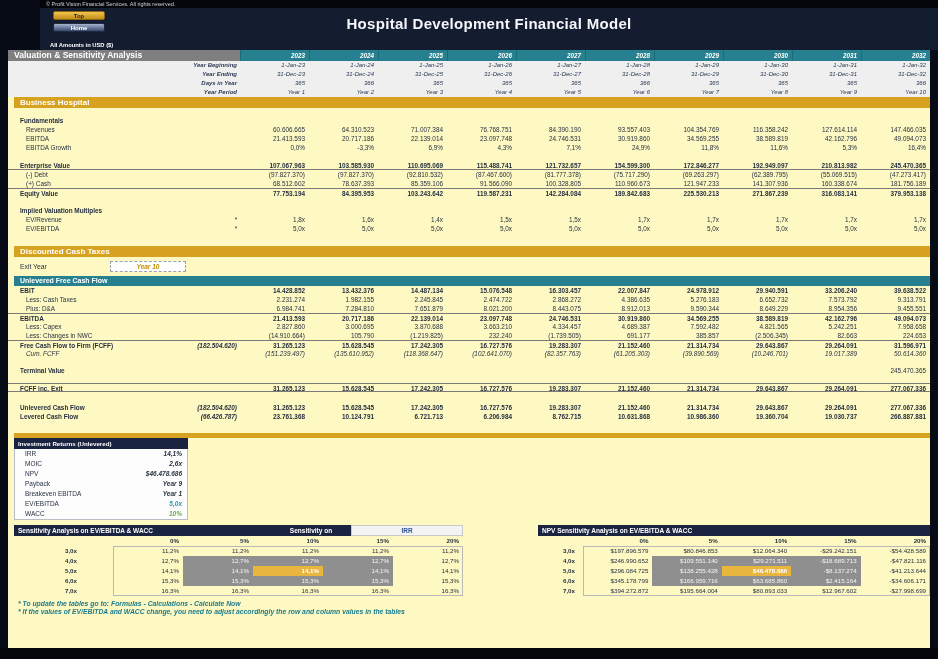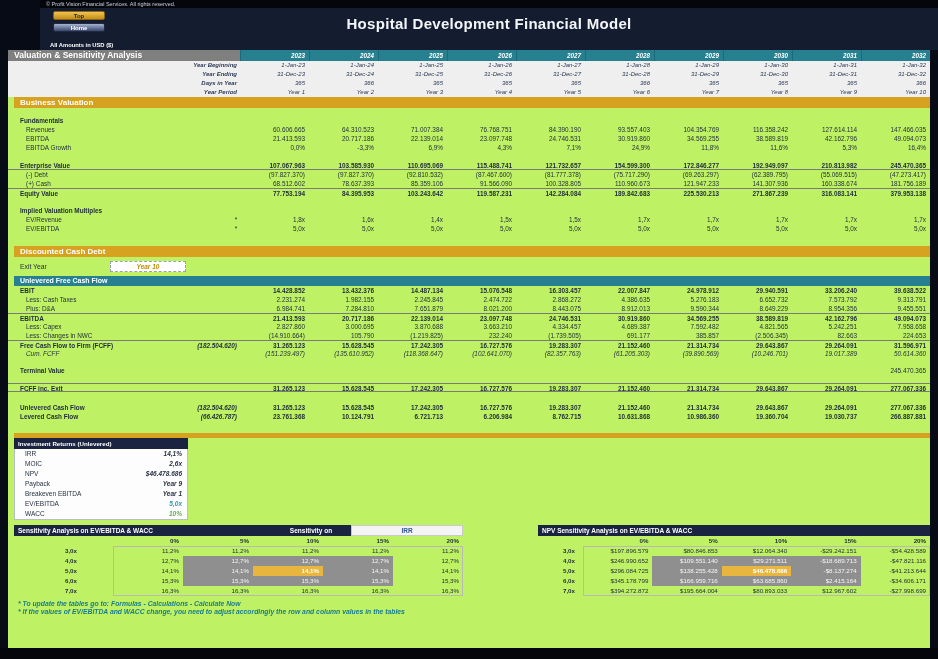--- a/index.html
+++ b/index.html
@@ -5,21 +5,21 @@
   * { box-sizing: border-box; margin: 0; padding: 0; }
   body { width: 938px; height: 659px; background: #070b16; font-family: "Liberation Sans", sans-serif; overflow: hidden; }
   .app { position: relative; width: 938px; height: 659px; background: #070b16; padding-left: 40px; }
   .topstrip { height: 8px; background: #04060c; color: #cdd3de; font-size: 5.5px; line-height: 8px; padding-left: 6px; }
   .header { height: 32px; background: #141c30; position: relative; }
   .btn { position: absolute; left: 13px; width: 52px; height: 9px; border-radius: 2px; font-size: 6px; font-weight: bold; text-align: center; line-height: 8px; cursor: pointer; }
   .btn-top { top: 3px; background: linear-gradient(#f2c54e, #c28d1a); color: #20293f; border: 1px solid #8a6414; }
   .btn-home { top: 15px; background: linear-gradient(#a5b4cf, #38486e); color: #fff; border: 1px solid #20293f; }
   .title { position: absolute; top: 7px; left: 0; right: 0; text-align: center; color: #f4f6f9; font-size: 15px; font-weight: bold; letter-spacing: .3px; }
   .amounts { height: 10px; background: #141c30; color: #fff; font-size: 5.8px; font-weight: bold; line-height: 10px; padding-left: 10px; }
-  .content { position: absolute; top: 50px; left: 8px; right: 8px; bottom: 11px; background: #bef264; overflow: hidden; }
+  .content { position: absolute; top: 50px; left: 8px; right: 8px; bottom: 11px; background: #fef9c3; overflow: hidden; }
   .bottomstrip { position: absolute; bottom: 0; left: 0; right: 0; height: 11px; background: #04060c; }
 
   
   .secrow { display: flex; height: 11px; }
   .graybar { width: 232px; background: #7f7f7f; color: #fff; font-weight: bold; font-size: 8.5px; line-height: 11px; padding-left: 6px; }
   .yearcells { flex: 1; display: flex; }
   .yearcells .cell { flex: 1; background: #26808f; color: #fff; font-size: 6.3px; font-weight: bold; font-style: italic; text-align: right; padding-right: 4px; line-height: 11px; border-left: 1px solid #1d6b78; }
 
   
   .trow { display: flex; height: 9px; background: #efefef; font-size: 6px; font-style: italic; color: #2b3a55; line-height: 9px; }
@@ -157,21 +157,21 @@
           <span class="cell">Year 4</span>
           <span class="cell">Year 5</span>
           <span class="cell">Year 6</span>
           <span class="cell">Year 7</span>
           <span class="cell">Year 8</span>
           <span class="cell">Year 9</span>
           <span class="cell">Year 10</span>
         </div>
     </div>
 
-    <div class="goldbar">Business Valuation</div>
+    <div class="goldbar">Business Hospital</div>
     <div class="sp8"></div>
 
     <div class="grow b">
       <div class="glabel">Fundamentals</div>
     </div>
     <div class="grow sub">
       <div class="glabel">Revenues</div>
         <div class="gextra"></div>
       <div class="cells">
           <span class="cell">60.606.665</span>
@@ -316,21 +316,21 @@
           <span class="cell">5,0x</span>
           <span class="cell">5,0x</span>
           <span class="cell">5,0x</span>
           <span class="cell">5,0x</span>
           <span class="cell">5,0x</span>
           <span class="cell">5,0x</span>
         </div>
     </div>
     <div style="height:13px"></div>
 
-    <div class="goldbar">Discounted Cash Debt</div>
+    <div class="goldbar">Discounted Cash Taxes</div>
     <div class="exitrow">
       <div class="exitlabel">Exit Year</div>
       <div class="exitbox">Year 10</div>
     </div>
 
     <div class="tealbar">Unlevered Free Cash Flow</div>
     <div class="grow b">
       <div class="glabel">EBIT</div>
         <div class="gextra"></div>
       <div class="cells">

